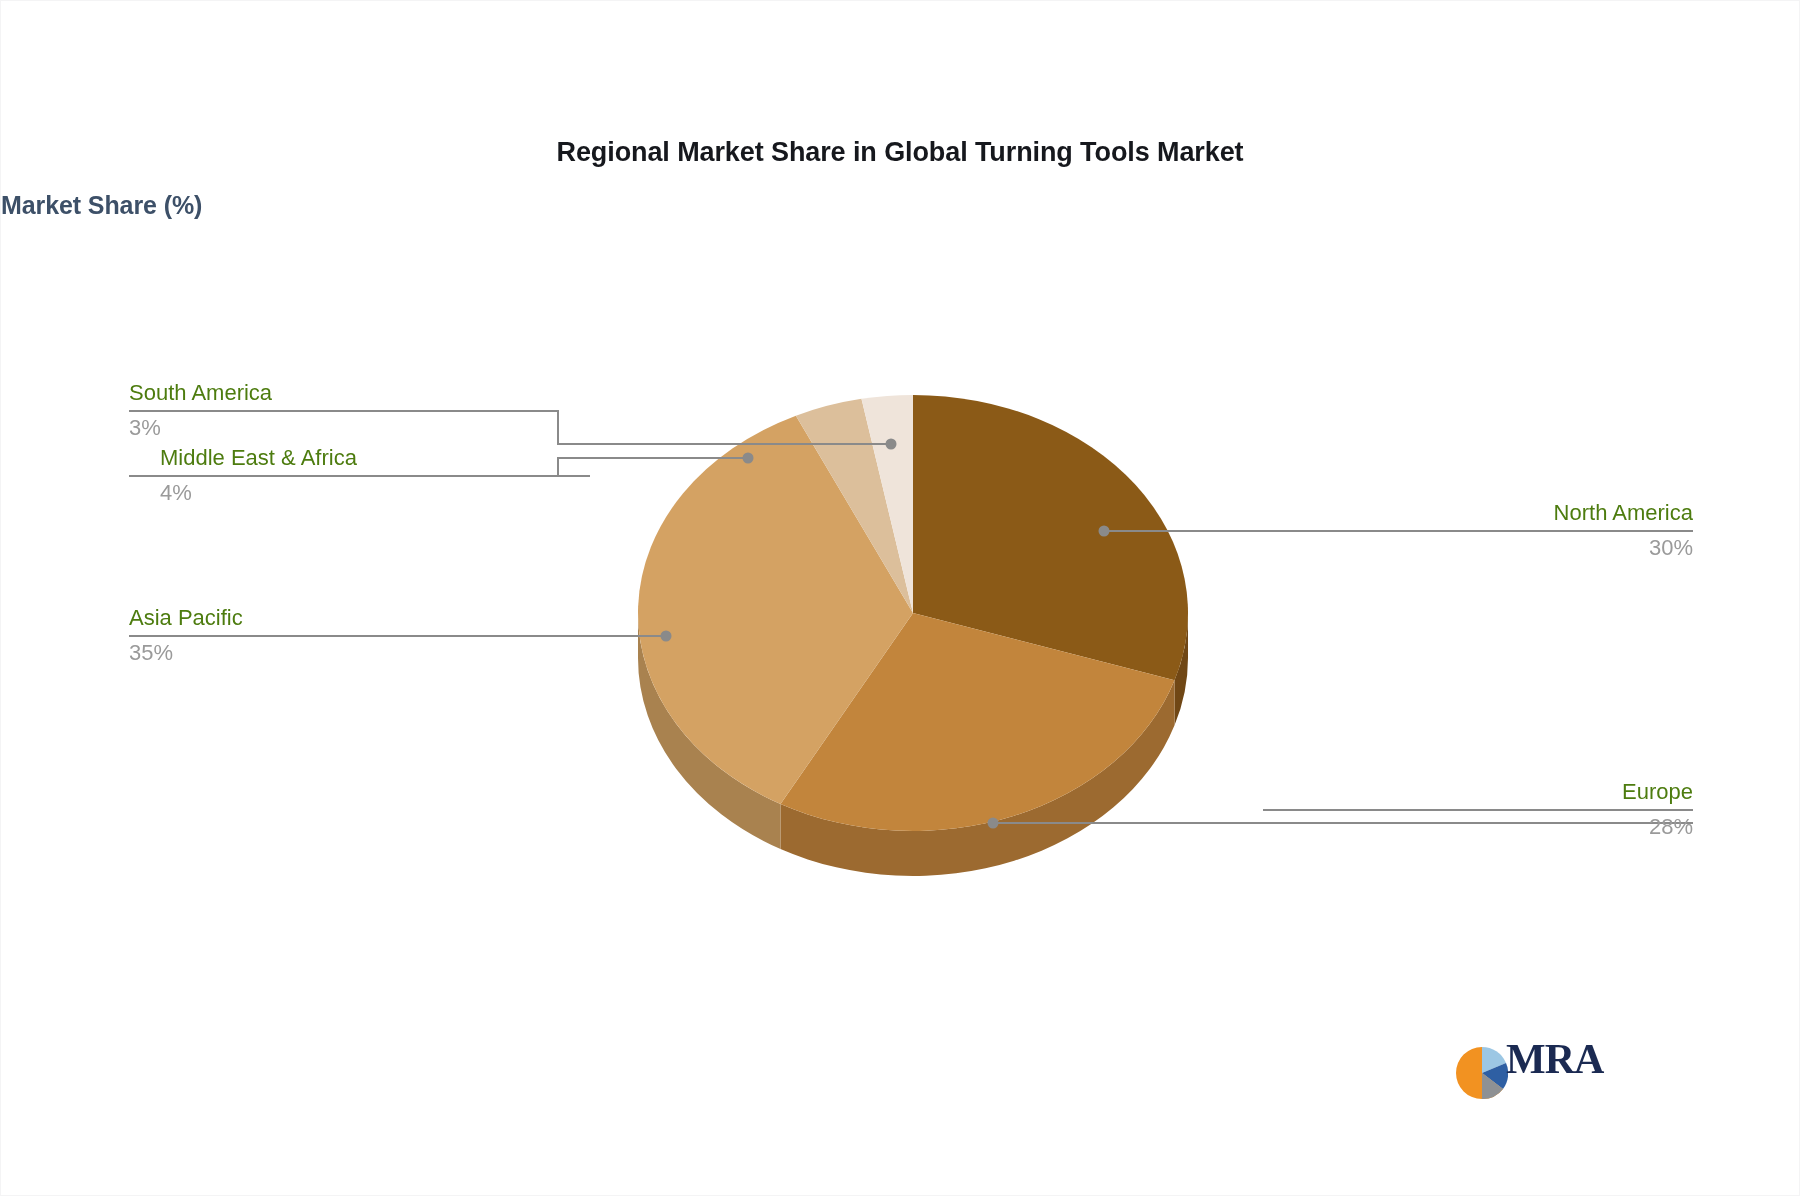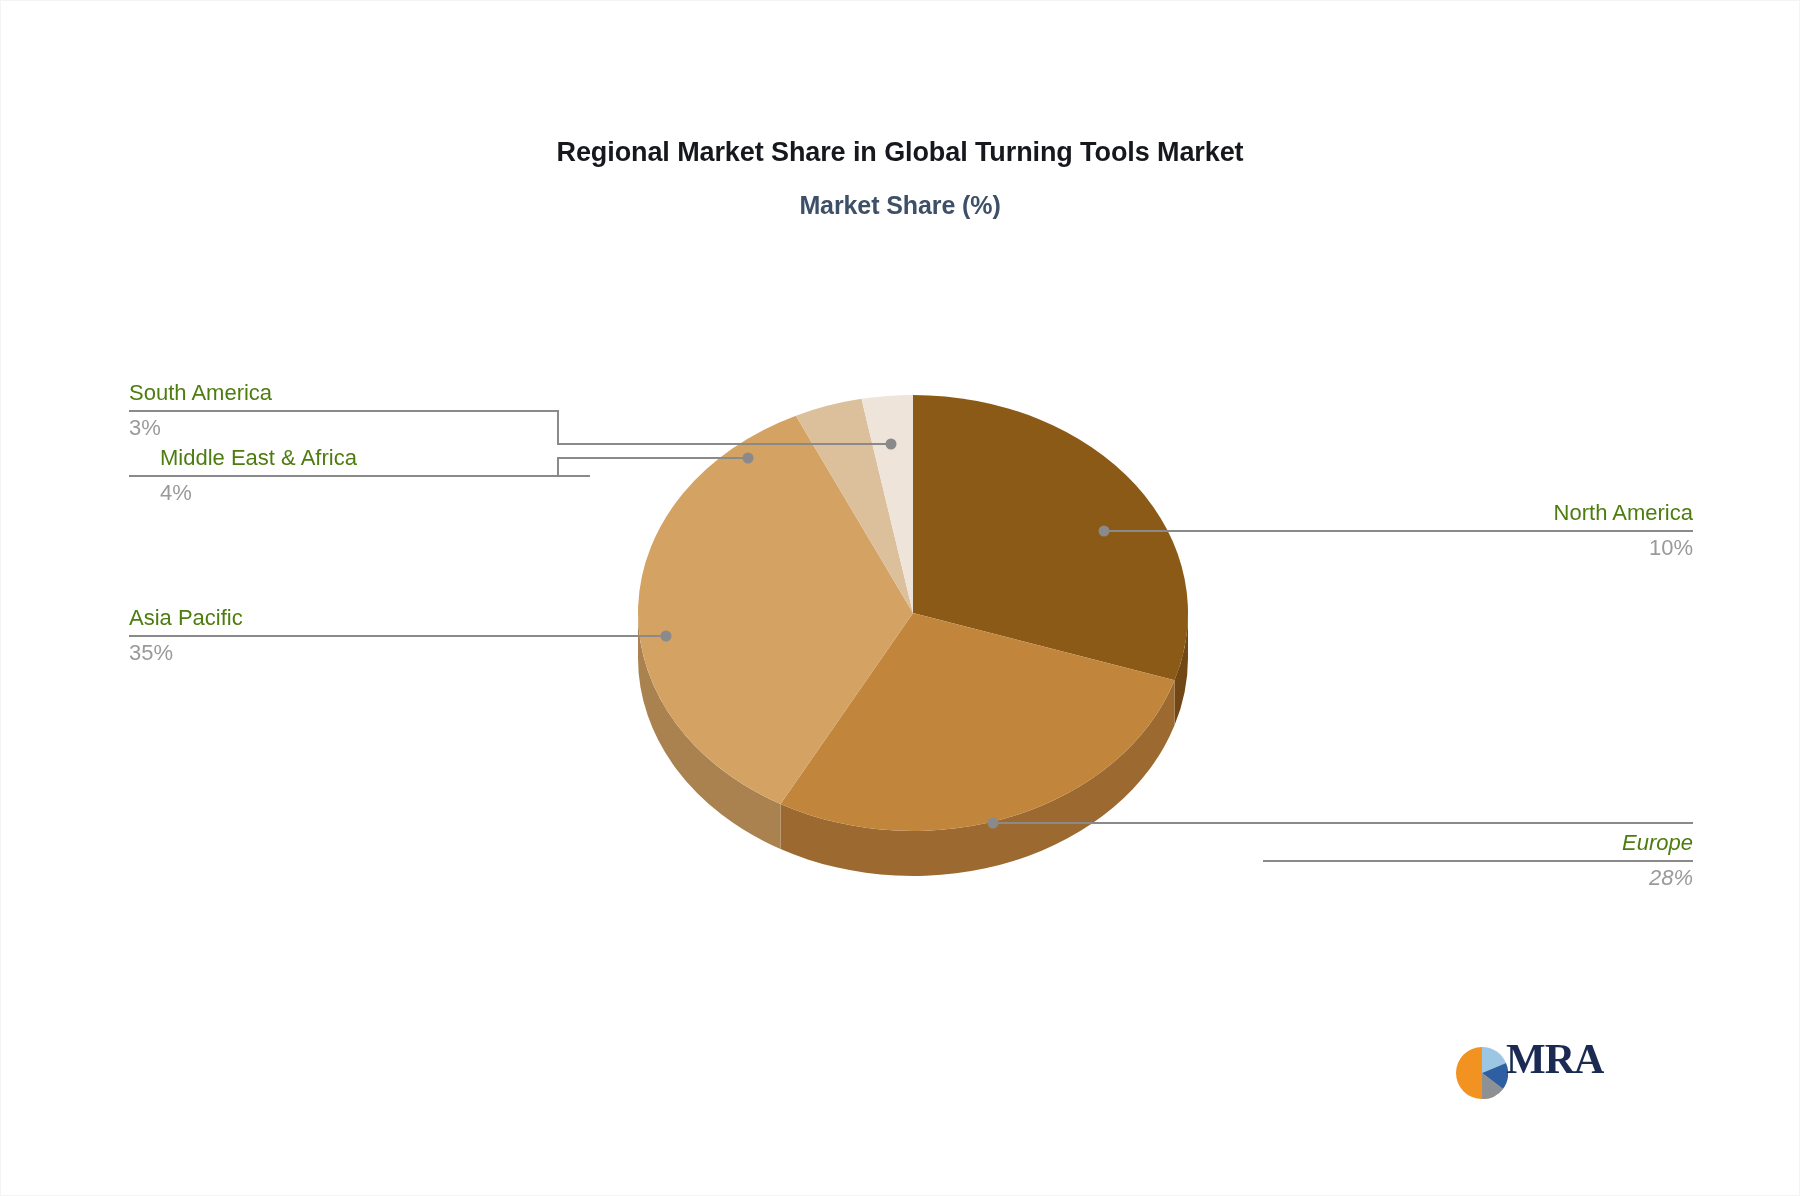--- a/index.html
+++ b/index.html
@@ -28,21 +28,20 @@
     font-size: 27px;
     font-weight: bold;
     color: #16181d;
     letter-spacing: -0.1px;
   }
   #chart-subtitle {
     position: absolute;
     left: 0;
     right: 0;
     top: 190px;
-    text-align: center;
     font-size: 25px;
     font-weight: bold;
     color: #3d5068;
     letter-spacing: -0.1px;
   }
 
   
   #pie-svg {
     position: absolute;
     left: 0;
@@ -156,24 +155,24 @@
 
   <div class="callout left" style="left:128px; top:602px; width:538px;">
     <div class="cl-name">Asia Pacific</div>
     <div class="cl-rule"></div>
     <div class="cl-value">35%</div>
   </div>
 
   <div class="callout right" style="left:1262px; top:497px; width:430px;">
     <div class="cl-name">North America</div>
     <div class="cl-rule"></div>
-    <div class="cl-value">10%</div>
+    <div class="cl-value">30%</div>
   </div>
 
-  <div class="callout right" style="left:1262px; top:827px; width:430px;font-style:italic;">
+  <div class="callout right" style="left:1262px; top:776px; width:430px;">
     <div class="cl-name">Europe</div>
     <div class="cl-rule"></div>
     <div class="cl-value">28%</div>
   </div>
 
   <div id="logo">
     <svg id="logo-mark" width="52" height="56" viewBox="0 0 52 56">
 
       <path d="M26 28 L26 2 A26 26 0 1 0 26 54 A26 26 0 0 0 47 44 Z" fill="#F29221"></path>
 

